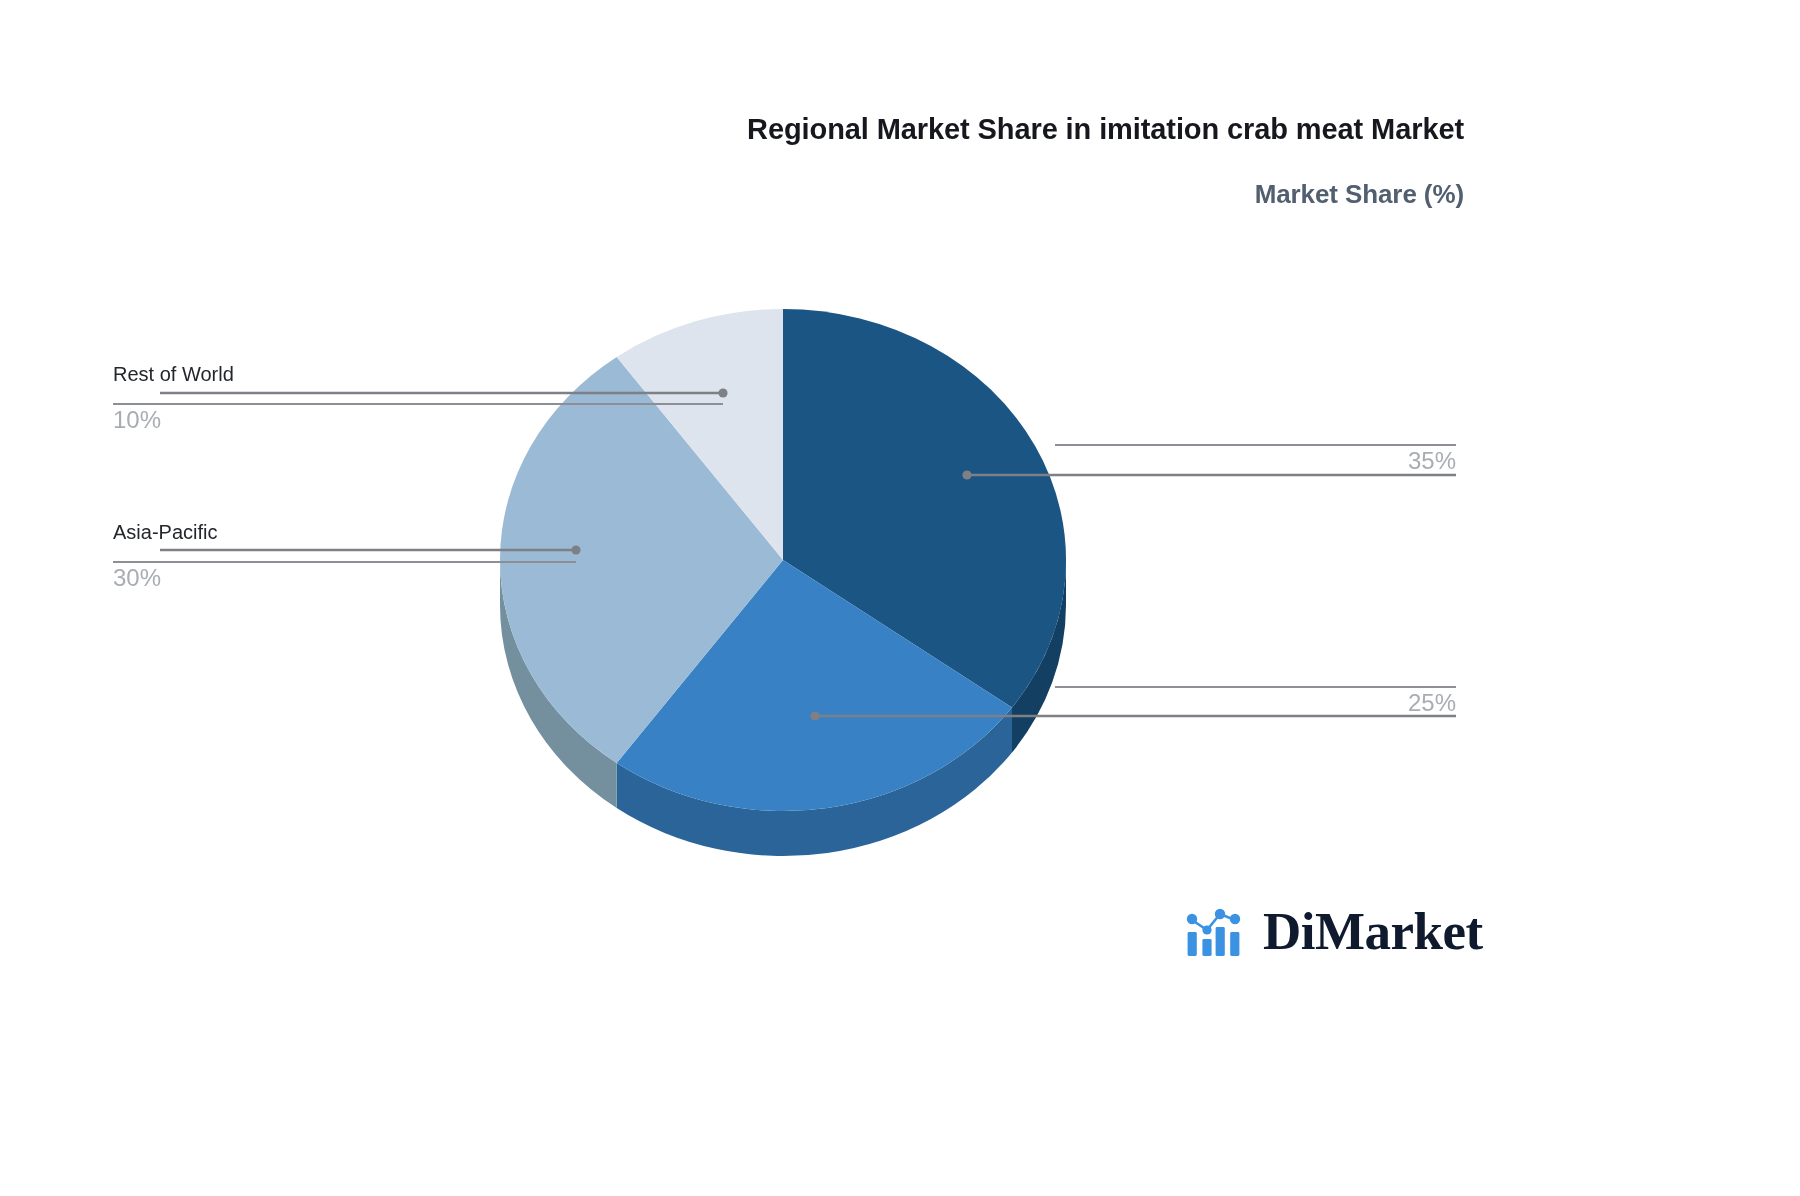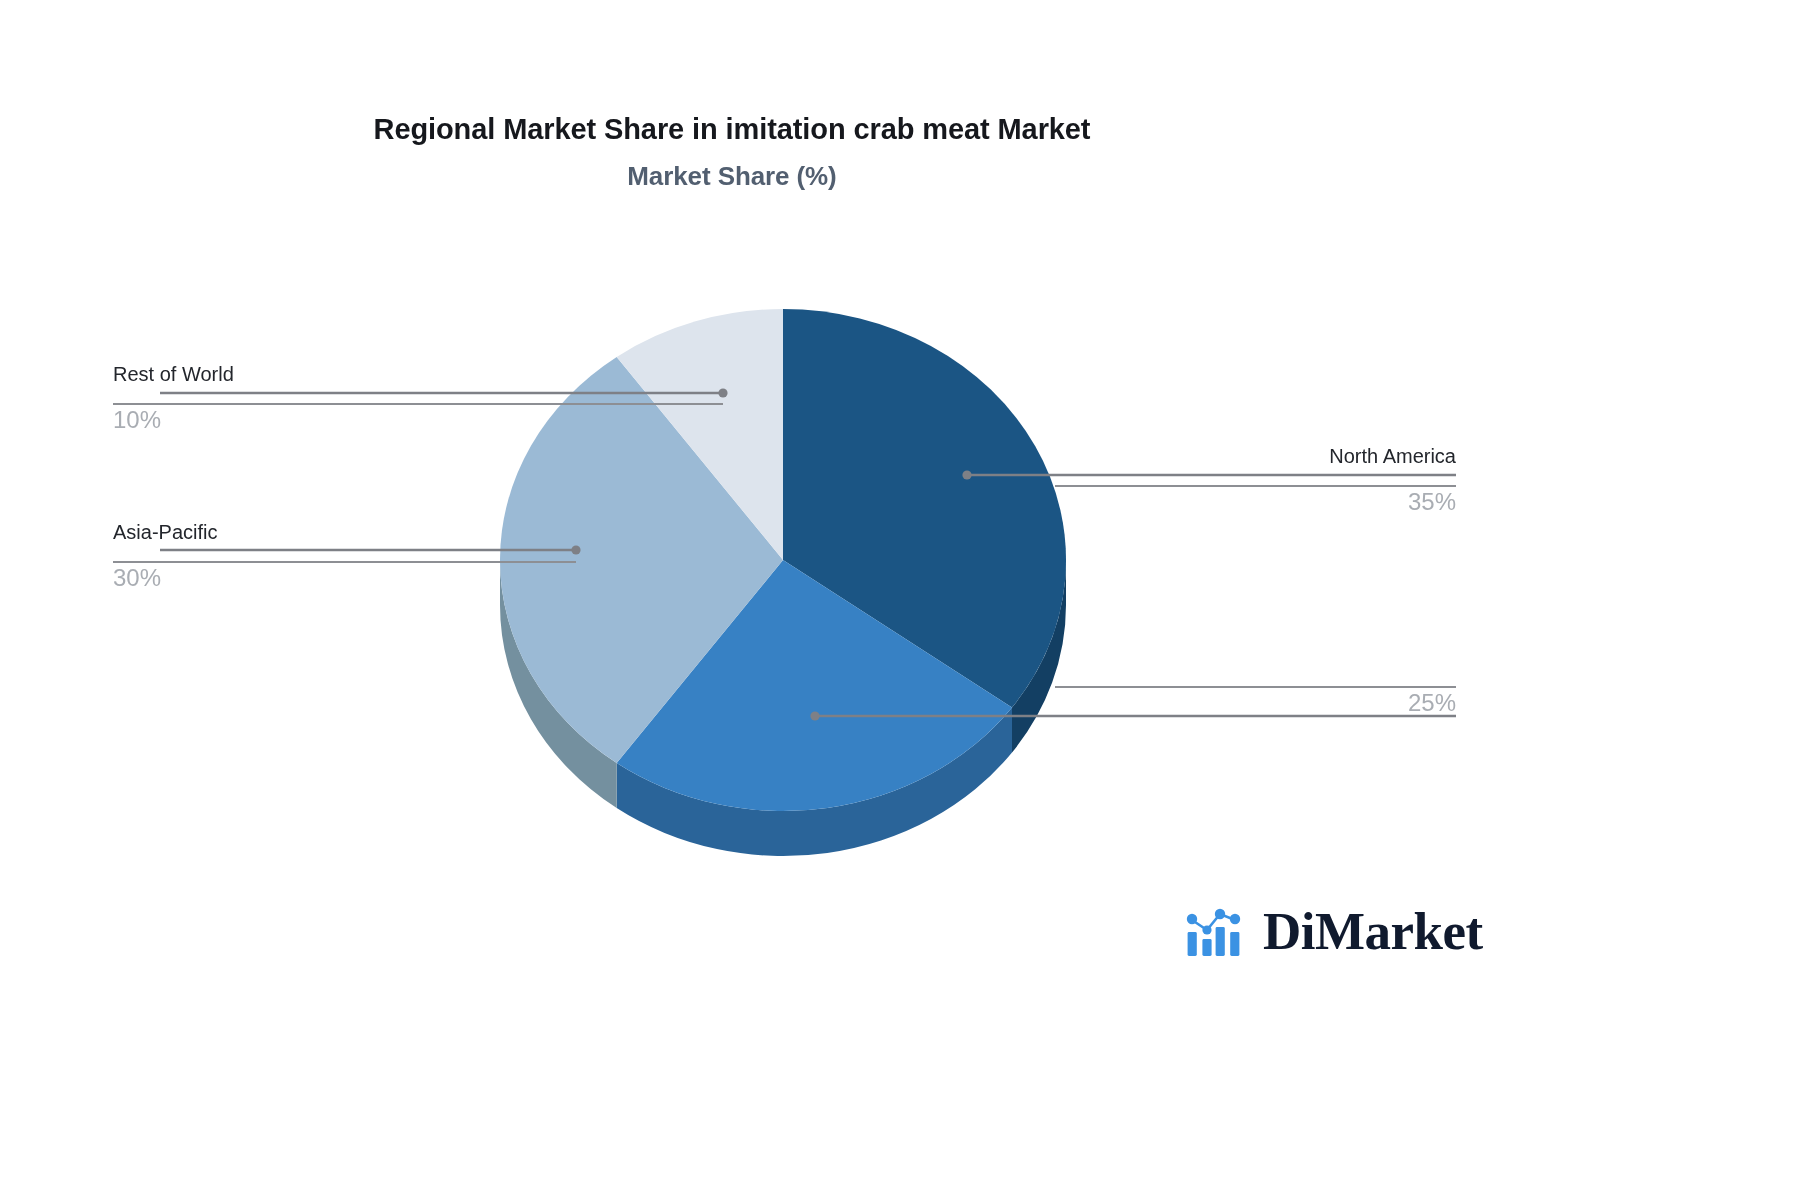--- a/index.html
+++ b/index.html
@@ -19,31 +19,31 @@
     position: absolute;
     inset: 0;
   }
 
   
   .title-block {
     position: absolute;
     top: 112px;
     left: 0;
     width: 1464px;
-    text-align: center;
+    text-align: right;
   }
   .chart-title {
     font-size: 29px;
     font-weight: bold;
     color: #16181d;
     letter-spacing: -0.1px;
     line-height: 1.2;
   }
   .chart-subtitle {
-    margin-top: 14px;
+    margin-top: 32px;
     font-size: 26px;
     font-weight: bold;
     color: #525f70;
     letter-spacing: -0.1px;
     line-height: 1.2;
   }
 
   
   #pie-svg {
     position: absolute;
@@ -158,21 +158,20 @@
     <div class="cl-value">10%</div>
   </div>
 
   <div class="callout left" id="callout-asia-pacific">
     <div class="cl-name">Asia-Pacific</div>
     <div class="cl-rule"></div>
     <div class="cl-value">30%</div>
   </div>
 
   <div class="callout right" id="callout-north-america">
-    <div class="cl-name">North America</div>
     <div class="cl-rule"></div>
     <div class="cl-value">35%</div>
   </div>
 
   <div class="callout right" id="callout-europe">
     <div class="cl-rule"></div>
     <div class="cl-value">25%</div>
   </div>
 
   <div id="logo">

